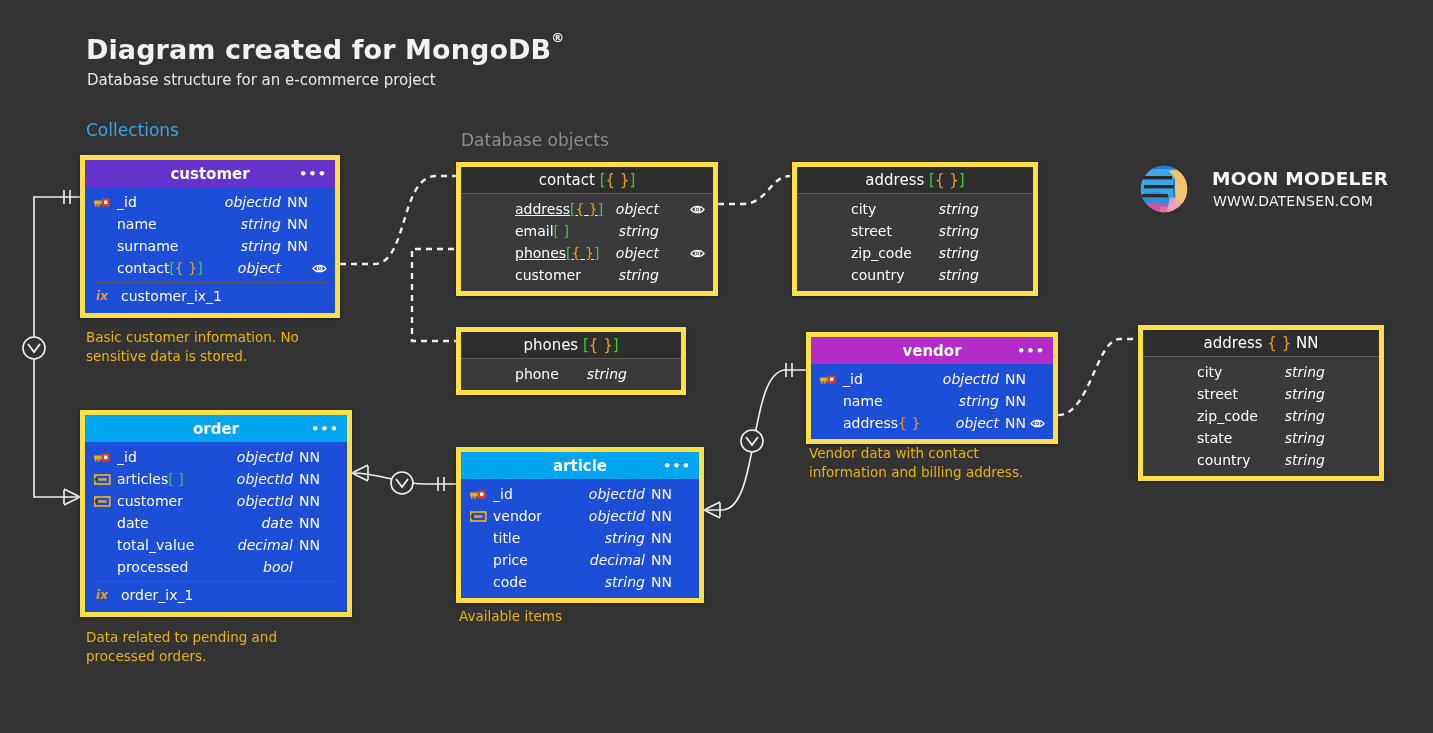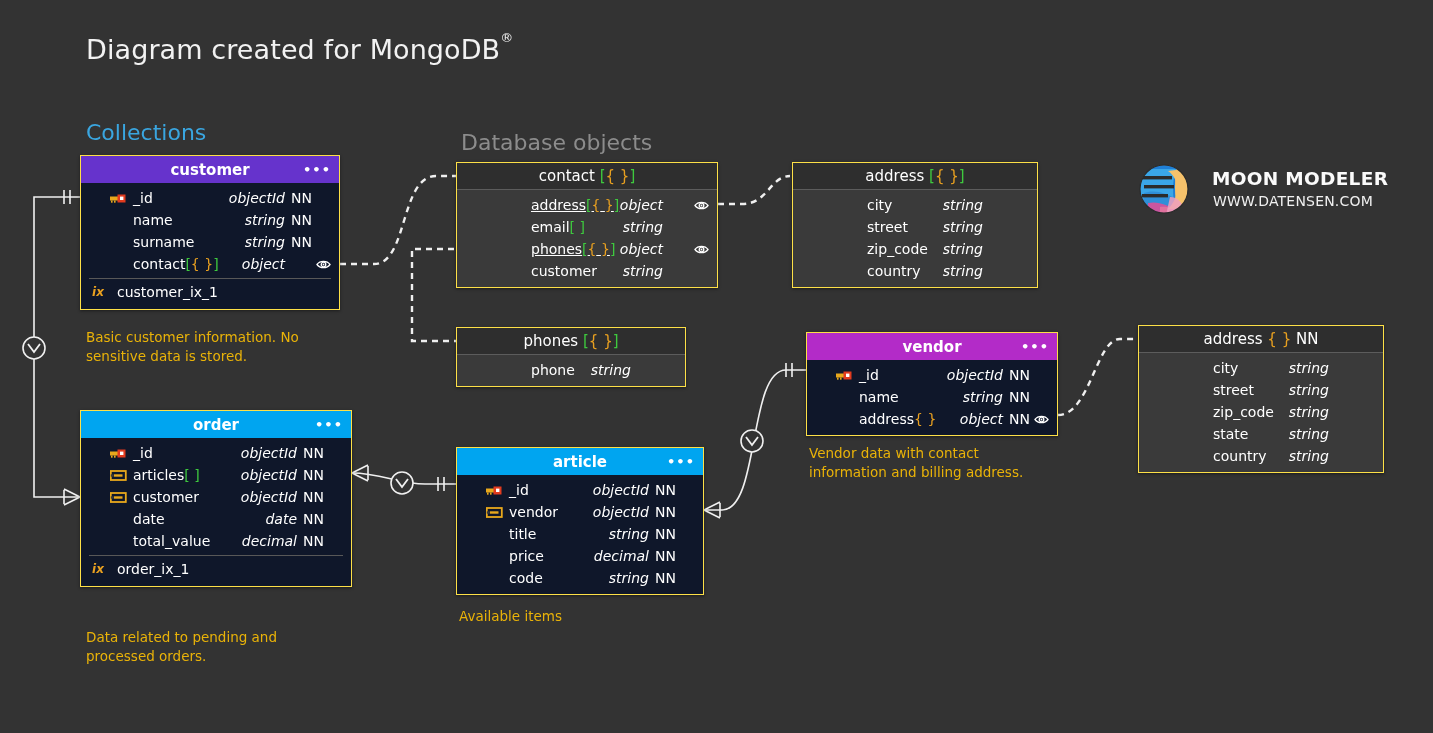--- a/index.html
+++ b/index.html
@@ -15,40 +15,40 @@
     background: #333333;
     overflow: hidden;
   }
 
   
   .doc-title {
     position: absolute;
     left: 86px; top: 34px;
     font-size: 27px;
     color: #f2f2f2;
-    font-weight: 400;
+    font-weight: 700;
     letter-spacing: 0.1px;
     white-space: nowrap;
   }
   .doc-title sup {
     font-size: 13px;
     vertical-align: super;
     top: -0.55em;
     position: relative;
   }
   .doc-subtitle {
     position: absolute;
     left: 87px; top: 71px;
     font-size: 15px;
     color: #e8e8e8;
     white-space: nowrap;
   }
   .section-label {
     position: absolute;
-    font-size: 22px;
+    font-size: 17px;
     white-space: nowrap;
   }
   .section-collections { left: 86px; top: 120px; color: #3aa6e0; }
   .section-contained { left: 461px; top: 130px; color: #8c8c8c; }
 
   
   .note {
     position: absolute;
     font-size: 13.5px;
     line-height: 19px;
@@ -69,22 +69,22 @@
   }
   .brand-url {
     position: absolute; left: 75px; top: 30px;
     font-size: 14px; color: #f0f0f0;
     letter-spacing: 0.2px; white-space: nowrap;
   }
 
   
   .entity {
     position: absolute;
-    background: #0f172a;
-    border: 1px solid #fde047;
+    background: #1d4ed8;
+    border: 5px solid #fde047;
     box-shadow: 0 1px 3px rgba(0,0,0,0.45);
   }
   .entity-header {
     position: relative;
     height: 27px;
     display: flex;
     align-items: center;
     justify-content: center;
     font-size: 15px;
     font-weight: bold;
@@ -115,21 +115,20 @@
 
   .entity-body { padding: 4px 0 5px 0; }
   .entity-body.contained-body { background: #3a3a3a; }
 
   .attr-row {
     display: flex;
     align-items: center;
     height: 22px;
     font-size: 14px;
     padding: 0 8px 0 6px;
-    margin-left: 20px;
   }
   .attr-icon {
     width: 22px; min-width: 22px;
     display: flex; align-items: center; justify-content: center;
   }
   .attr-icon.noicon { width: 22px; min-width: 22px; }
   .attr-name {
     flex: 1;
     color: #ffffff;
     white-space: nowrap;
@@ -226,20 +225,21 @@
 
     <g fill="none" stroke="#f0f0f0" stroke-width="2.4" stroke-dasharray="6 5">
       <path d="M340,264 L374,264 C408,264 400,176 436,176 L458,176"></path>
       <path d="M718,204 L742,204 C768,204 770,176 790,176"></path>
       <path d="M718,249 L412,249 L412,341 L456,341"></path>
       <path d="M1058,415 C1090,415 1096,339 1120,339 L1138,339"></path>
     </g>
   </svg>
 
   <div class="doc-title"><span>Diagram created for MongoDB</span><sup>®</sup></div>
+  <div class="doc-subtitle">Database structure for an e-commerce project</div>
   <div class="section-label section-collections">Collections</div>
   <div class="section-label section-contained">Database objects</div>
 
   <div class="brand">
     <svg class="brand-logo" viewBox="0 0 52 52" xmlns="http://www.w3.org/2000/svg">
       <defs>
         <clipPath id="circ">
             <circle cx="26" cy="26" r="24"></circle>
           </clipPath>
       </defs>
@@ -372,20 +372,27 @@
             <span class="attr-nn">NN</span>
             <span class="attr-eye"></span>
           </div>
           <div class="attr-row">
             <span class="attr-icon noicon"></span>
             <span class="attr-name">total_value</span>
             <span class="attr-type" style="width: 78px;">decimal</span>
             <span class="attr-nn">NN</span>
             <span class="attr-eye"></span>
           </div>
+          <div class="attr-row">
+            <span class="attr-icon noicon"></span>
+            <span class="attr-name">processed</span>
+            <span class="attr-type" style="width: 78px;">bool</span>
+            <span class="attr-nn"></span>
+            <span class="attr-eye"></span>
+          </div>
           <div class="index-sep"></div>
           <div class="index-row">
             <span class="index-ix">ix</span>
             <span class="index-name">order_ix_1</span>
           </div>
         </div>
       </div>
       <div class="entity" style="left: 456px; top: 447px; width: 248px;">
         <div class="entity-header collection-blue">
           <span>article</span>

